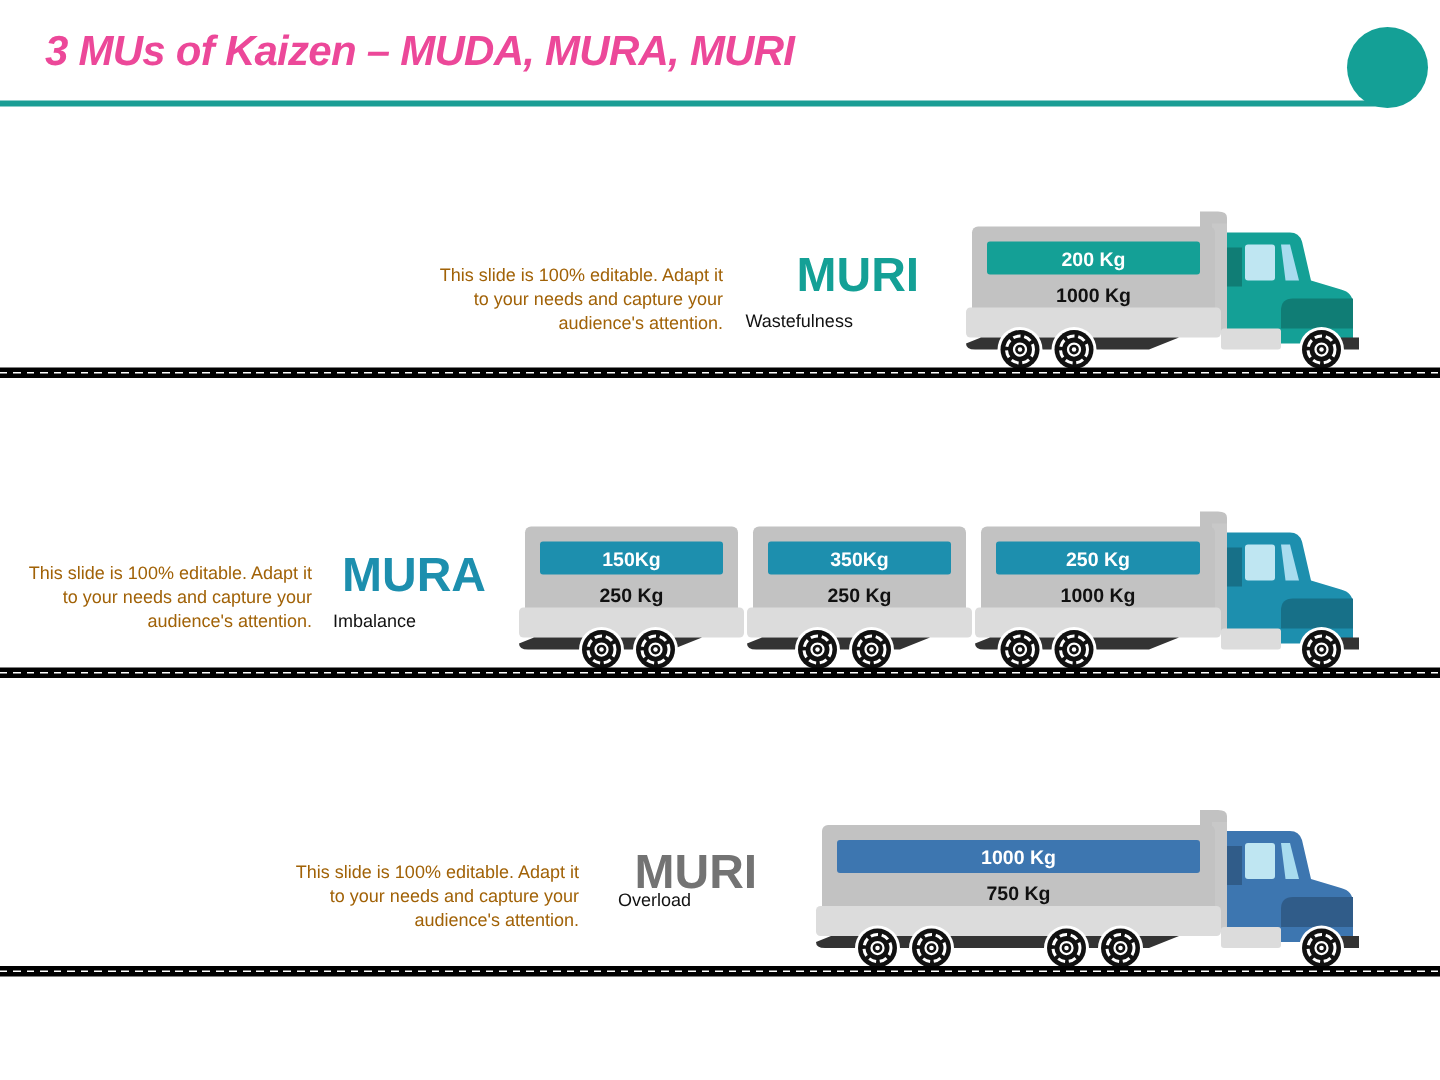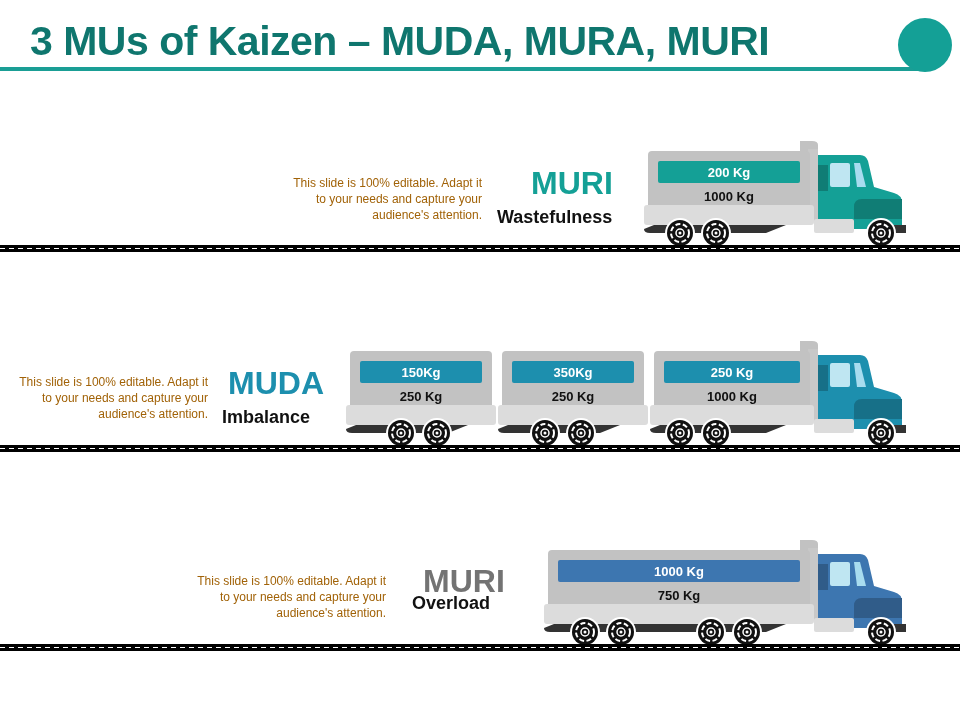--- a/index.html
+++ b/index.html
@@ -1,29 +1,29 @@
 <!DOCTYPE html>
 <html><head>
 <meta charset="utf-8">
 <style>
   html, body { margin:0; padding:0; }
   body { width:960px; height:720px; background:#ffffff; position:relative; overflow:hidden;
          font-family:"Liberation Sans", sans-serif; }
-  .title { position:absolute; left:30px; top:18px; font-size:41px; font-weight:bold; color:#0f766e;
-           letter-spacing:-0.5px; font-family:"Liberation Sans", sans-serif; }
+  .title { position:absolute; left:30px; top:18px; font-size:28px; font-weight:bold; color:#ec4899;
+           letter-spacing:-0.5px; font-family:"Liberation Sans", sans-serif;font-style:italic; }
   .title-rule { position:absolute; left:0; top:67px; width:930px; height:4px; background:#1a9e95; }
   .title-dot { position:absolute; left:898px; top:18px; width:54px; height:54px; border-radius:50%; background:#14a096; }
 
   .road { position:absolute; left:0; width:960px; height:7px; background:#000; }
   .road::after { content:""; position:absolute; left:0; right:0; top:3px; height:1px;
     background:repeating-linear-gradient(90deg,#fff 0 5px,transparent 5px 9px); }
 
   .desc { position:absolute; width:200px; text-align:right; font-size:12px; line-height:16px; color:#a16207; }
   .mu { position:absolute; font-size:32px; font-weight:bold; }
-  .sub { position:absolute; font-size:18px; font-weight:bold; color:#111; }
+  .sub { position:absolute; font-size:12px; font-weight:normal; color:#111; }
 
   .truck { position:absolute; }
   .truck svg text { font-family:"Liberation Sans", sans-serif; font-weight:bold; font-size:13px; }
 </style>
 </head>
 <body>
 
 <div>
   <div class="title">3 MUs of Kaizen – MUDA, MURA, MURI</div>
   <div class="title-rule"></div>
@@ -77,21 +77,21 @@
               <circle cx="881" cy="233" r="1.5" fill="#fff"></circle>
             </g>
           </g>
         </svg>
       </div>
     <div class="road" style="top:245px;"></div>
   </div>
 
   <div>
     <div class="desc" style="left:8px; top:374px;">This slide is 100% editable. Adapt it to your needs and capture your audience's attention.</div>
-    <div class="mu" style="left:228px; top:365px; color:#1d8fae;">MUDA</div>
+    <div class="mu" style="left:228px; top:365px; color:#1d8fae;">MURA</div>
     <div class="sub" style="left:222px; top:407px;text-align:center;">Imbalance</div>
     <div class="truck" id="truck-1" style="left:0; top:0;">
         <svg width="960" height="720" viewBox="0 0 960 720" style="position: absolute; left: 0px; top: 0px;">
           <g>
             <g>
               <rect x="350" y="351" width="142" height="60" rx="4" fill="#c2c2c2"></rect>
               <rect x="346" y="405" width="150" height="20" rx="3" fill="#dcdcdc"></rect>
               <path d="M356 425 h112 l-20 8 h-96 q-6 0 -6 -4 z" fill="#333"></path>
               <rect x="360" y="361" width="122" height="22" rx="2" fill="#1d8fae"></rect>
               <text x="421" y="377" fill="#ffffff" text-anchor="middle">150Kg</text>

